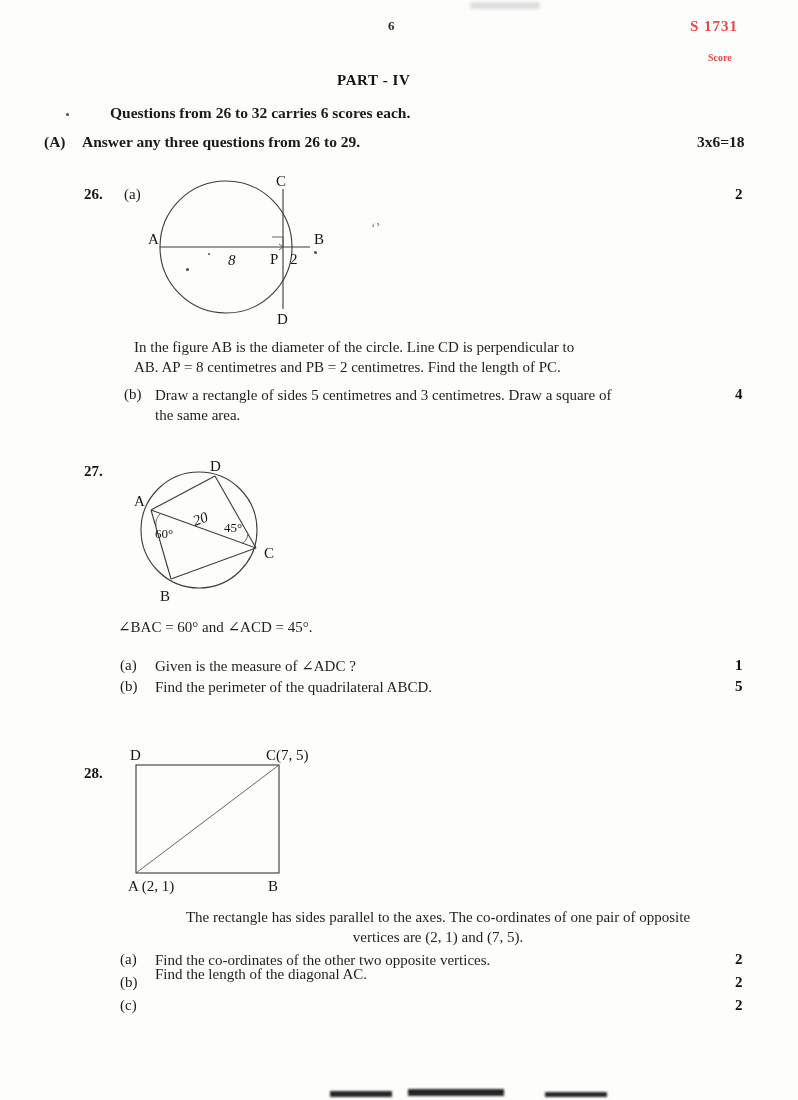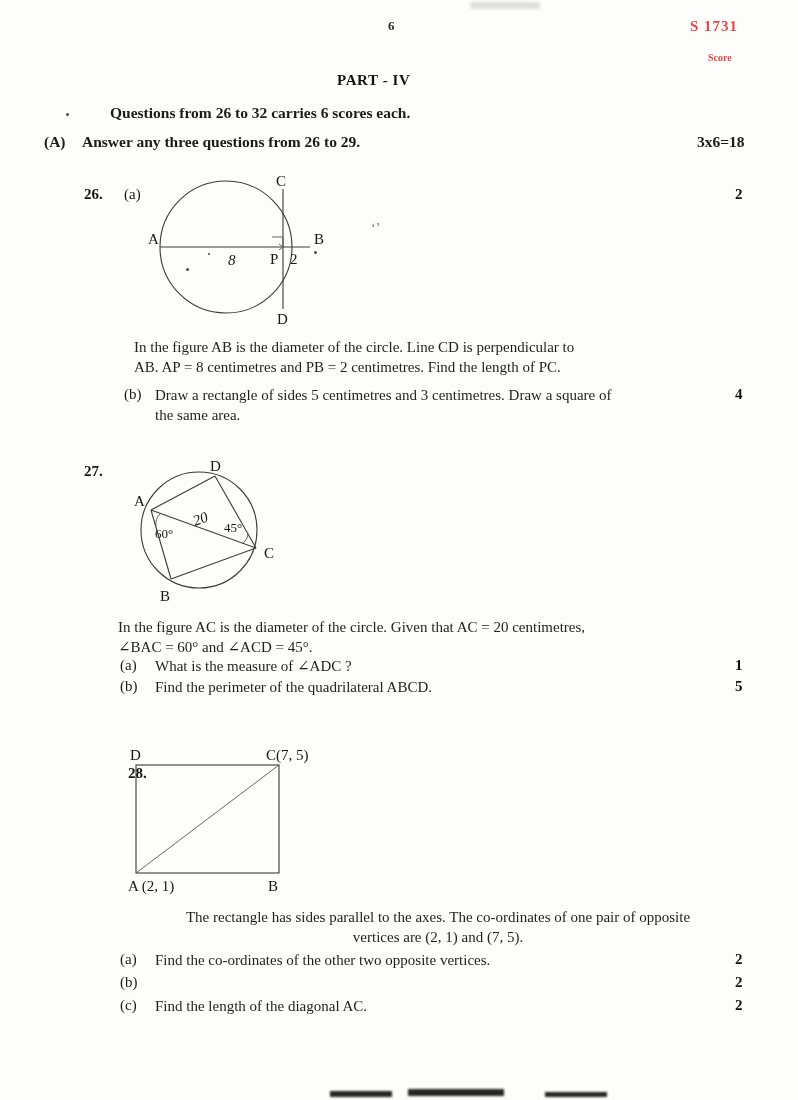--- a/index.html
+++ b/index.html
@@ -221,33 +221,32 @@
       <text class="glabel" x="126" y="92">C</text>
       <text class="glabel" x="72" y="5">D</text>
 
       <text class="glabel" x="17" y="72" style="font-size:13px;">60°</text>
       <text class="glabel-i" x="57" y="60" transform="rotate(-20 57 60)">20</text>
       <text class="glabel" x="86" y="66" style="font-size:13px;">45°</text>
     </svg>
   </div>
 
   <div class="abs btext" style="left:118px; top:618px; width:630px;">
-    <div>In the figure AC is the diameter of the circle.  Given that AC = 20 centimetres,</div>
     <div>∠BAC = 60° and ∠ACD = 45°.</div>
   </div>
 
   <div class="abs sublabel" style="left:120px; top:657px;">(a)</div>
-  <div class="abs btext" style="left:155px; top:657px;">What is the measure of ∠ADC ?</div>
+  <div class="abs btext" style="left:155px; top:657px;">Given is the measure of ∠ADC ?</div>
   <div class="abs mark" style="left:735px; top:657px;">1</div>
 
   <div class="abs sublabel" style="left:120px; top:678px;">(b)</div>
   <div class="abs btext" style="left:155px; top:678px;">Find the perimeter of the quadrilateral ABCD.</div>
   <div class="abs mark" style="left:735px; top:678px;">5</div>
 
-  <div class="abs qnum" style="left:84px; top:765px;margin-left:44px;">28.</div>
+  <div class="abs qnum" style="left:84px; top:765px;">28.</div>
 
   <div class="abs" style="left:124px; top:746px;">
     <svg width="210" height="148" viewBox="0 0 210 148">
 
       <rect class="stroke" x="12" y="19" width="143" height="108"></rect>
       <line class="stroke-thin" x1="12" y1="127" x2="155" y2="19"></line>
 
       <text class="glabel" x="6" y="14">D</text>
       <text class="glabel" x="142" y="14">C(7, 5)</text>
       <text class="glabel" x="4" y="145">A (2, 1)</text>
@@ -261,20 +260,20 @@
   </div>
 
   <div class="abs sublabel" style="left:120px; top:951px;">(a)</div>
   <div class="abs btext" style="left:155px; top:951px;">Find the co-ordinates of the other two opposite vertices.</div>
   <div class="abs mark" style="left:735px; top:951px;">2</div>
 
   <div class="abs sublabel" style="left:120px; top:974px;">(b)</div>
   <div class="abs mark" style="left:735px; top:974px;">2</div>
 
   <div class="abs sublabel" style="left:120px; top:997px;">(c)</div>
-  <div class="abs btext" style="left:155px; top:997px;">Find the length of the diagonal AC.</div>
+  <div class="abs btext" style="left:155px; top:965px;">Find the length of the diagonal AC.</div>
   <div class="abs mark" style="left:735px; top:997px;">2</div>
 
   <div class="abs edge-mark" style="left:330px; top:1091px; width:62px; height:6px;"></div>
   <div class="abs edge-mark" style="left:408px; top:1089px; width:96px; height:7px;"></div>
   <div class="abs edge-mark" style="left:545px; top:1092px; width:62px; height:5px;"></div>
 
 </div>
 
 </body></html>

